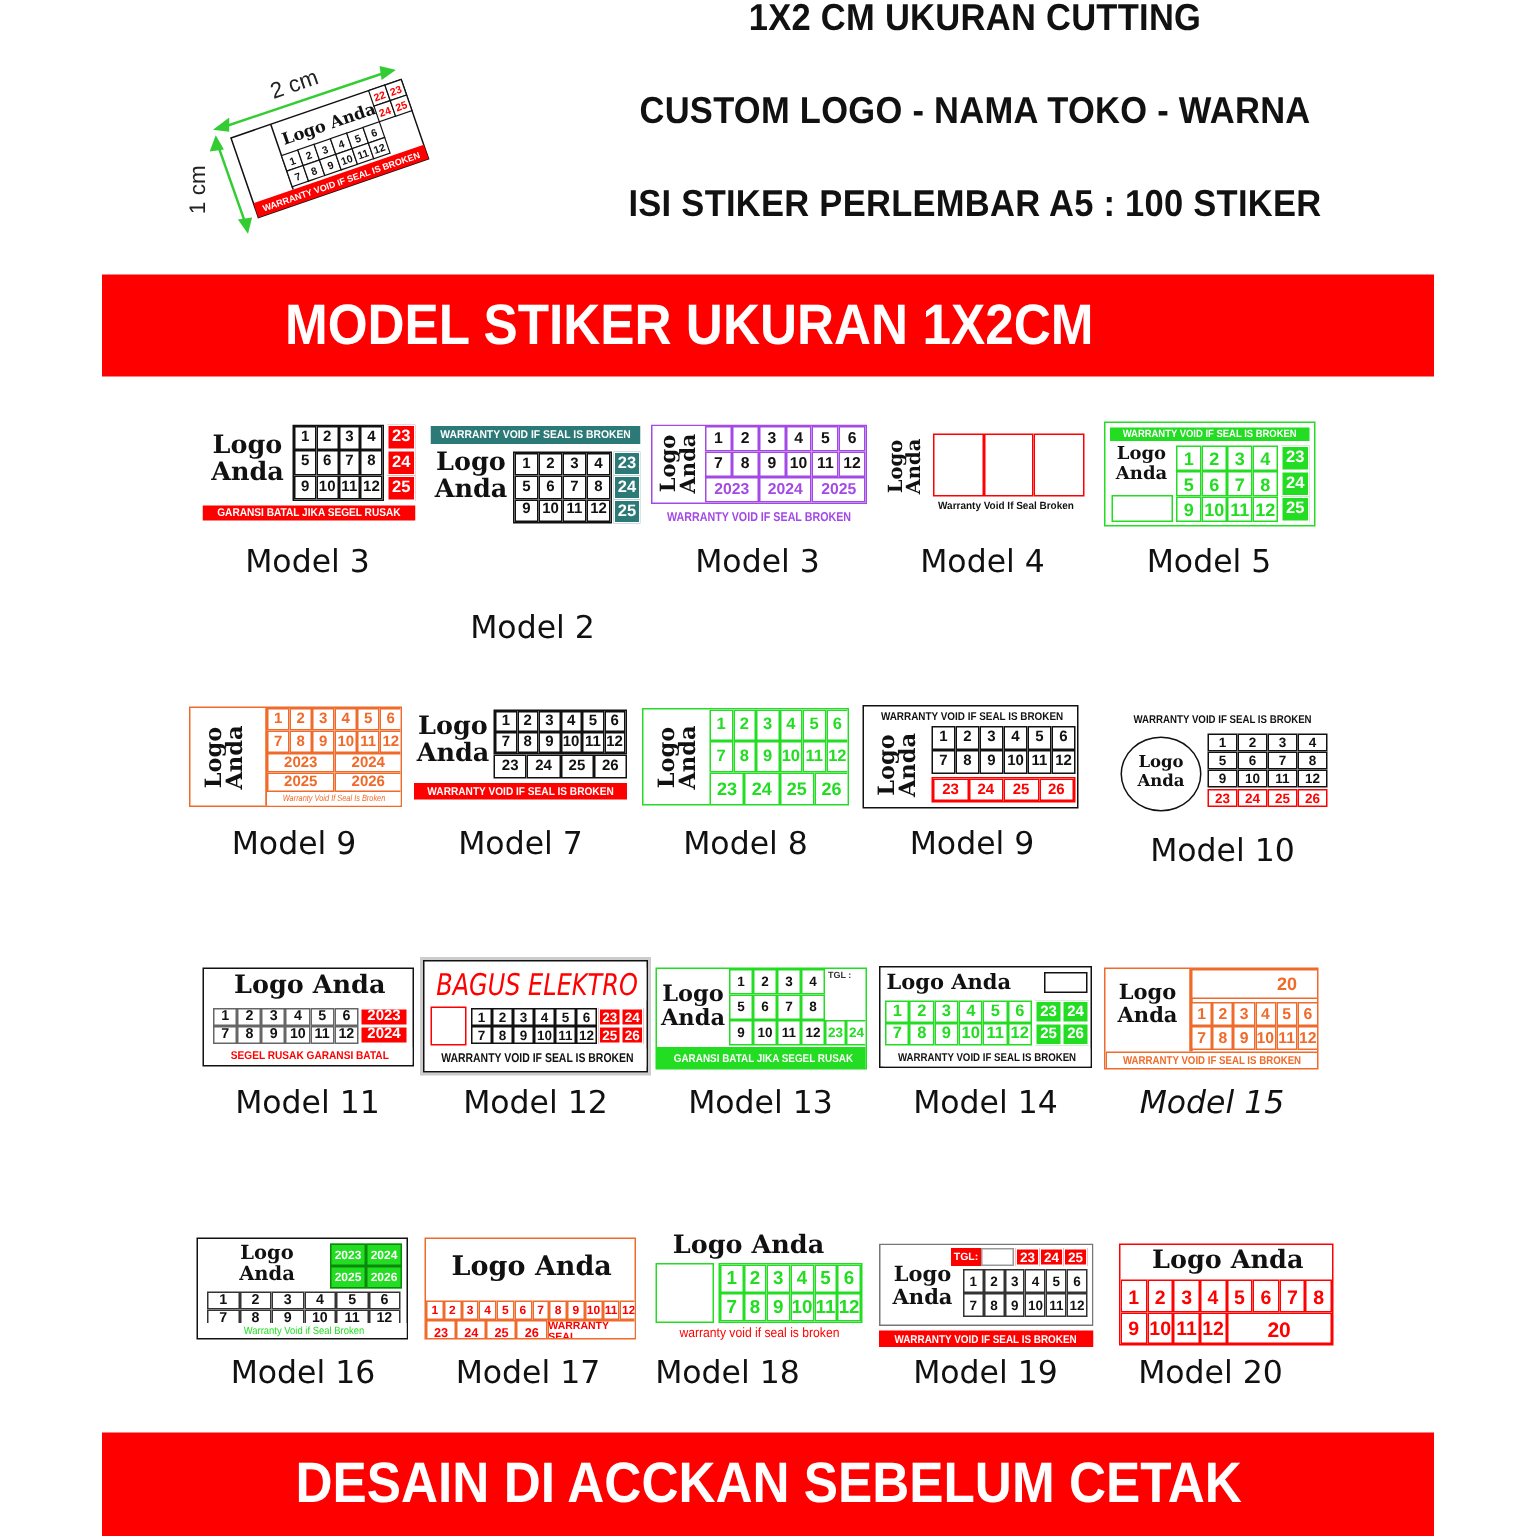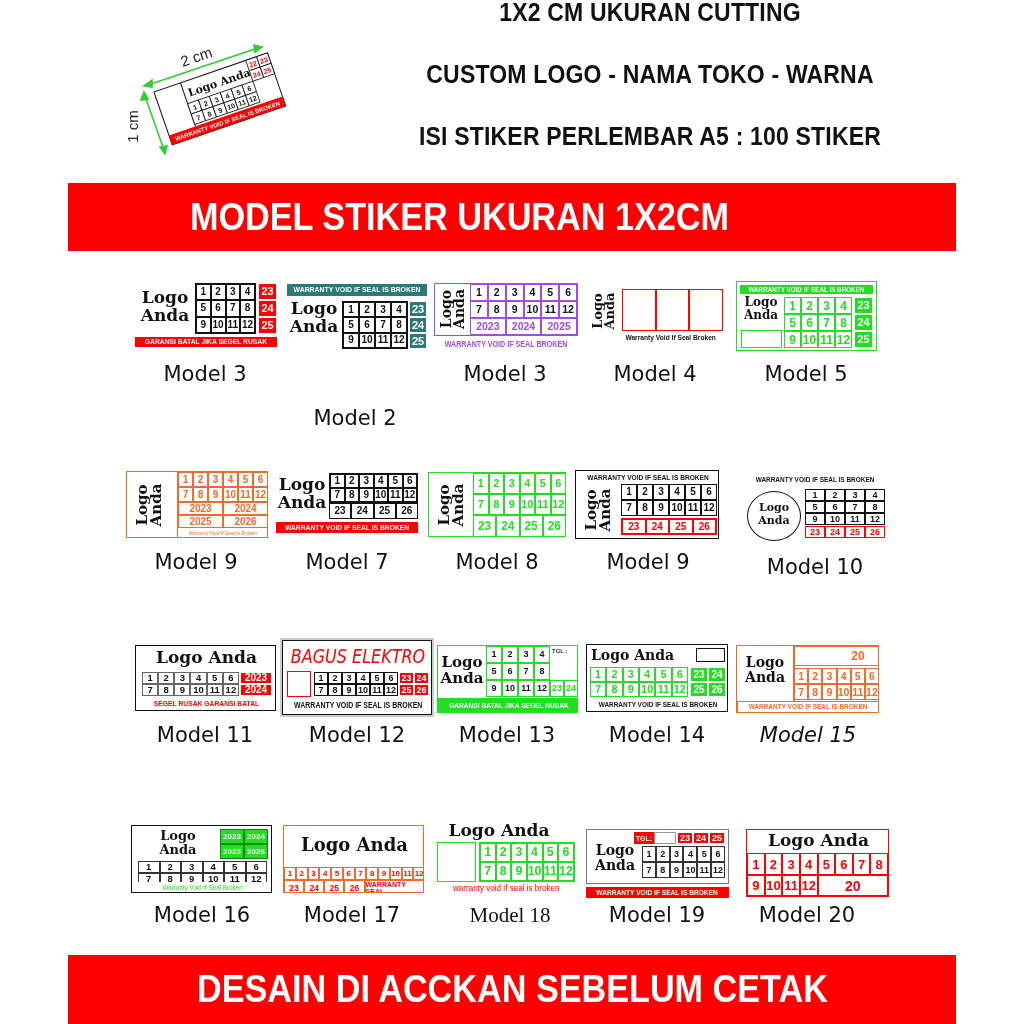--- a/index.html
+++ b/index.html
@@ -583,21 +583,21 @@
         <div style="border: 1px solid rgb(34, 221, 34); background: rgb(255, 255, 255); color: rgb(34, 221, 34); font-size: 12.5px; font-family: &quot;Liberation Sans&quot;, sans-serif; grid-column: auto; margin: 0px;">8</div>
         <div style="border: 1px solid rgb(34, 221, 34); background: rgb(255, 255, 255); color: rgb(34, 221, 34); font-size: 12.5px; font-family: &quot;Liberation Sans&quot;, sans-serif; grid-column: auto; margin: 0px;">9</div>
         <div style="border: 1px solid rgb(34, 221, 34); background: rgb(255, 255, 255); color: rgb(34, 221, 34); font-size: 12.5px; font-family: &quot;Liberation Sans&quot;, sans-serif; grid-column: auto; margin: 0px;">10</div>
         <div style="border: 1px solid rgb(34, 221, 34); background: rgb(255, 255, 255); color: rgb(34, 221, 34); font-size: 12.5px; font-family: &quot;Liberation Sans&quot;, sans-serif; grid-column: auto; margin: 0px;">11</div>
         <div style="border: 1px solid rgb(34, 221, 34); background: rgb(255, 255, 255); color: rgb(34, 221, 34); font-size: 12.5px; font-family: &quot;Liberation Sans&quot;, sans-serif; grid-column: auto; margin: 0px;">12</div>
       </div>
       <div class="bar" style="left: 0px; top: 61px; width: 145px; height: 11px; background: rgb(255, 255, 255); color: rgb(254, 0, 0); font-size: 9px; font-family: &quot;Liberation Sans&quot;, sans-serif; font-weight: normal; font-style: normal; justify-content: center; border: none;">
         <span style="display: inline-block; transform: scaleX(0.9);">warranty void if seal is broken</span>
       </div>
     </div>
-    <div class="caption" style="left: 430px; top: 903px; font-family: Liberation Serif, serif;">Model 18</div>
+    <div class="caption" style="left: 405px; top: 903px;">Model 18</div>
     <div class="sticker" style="left: 586px; top: 829px; width: 143px; height: 70px; border: none; box-shadow: none;">
       <div class="box" style="left: 0px; top: 0px; width: 143px; height: 55px; border: 1.5px solid rgb(119, 119, 119); background: rgb(255, 255, 255);"></div>
       <div class="logo" style="position: absolute; left: 2px; top: 14px; font-size: 14px; text-align: center; width: 54px; line-height: 1.05; color: rgb(17, 17, 17);">
         <div>Logo</div>
         <div>Anda</div>
       </div>
       <div class="bar" style="left: 48px; top: 3px; width: 20px; height: 12px; background: rgb(254, 0, 0); color: rgb(255, 255, 255); font-size: 7px; font-family: &quot;Liberation Sans&quot;, sans-serif; font-weight: bold; font-style: normal; justify-content: center; border: none;">
         <span style="display: inline-block; transform: scaleX(1);">TGL:</span>
       </div>
       <div class="box" style="left: 68px; top: 3px; width: 22px; height: 12px; border: 1px solid rgb(153, 153, 153); background: rgb(255, 255, 255);"></div>

